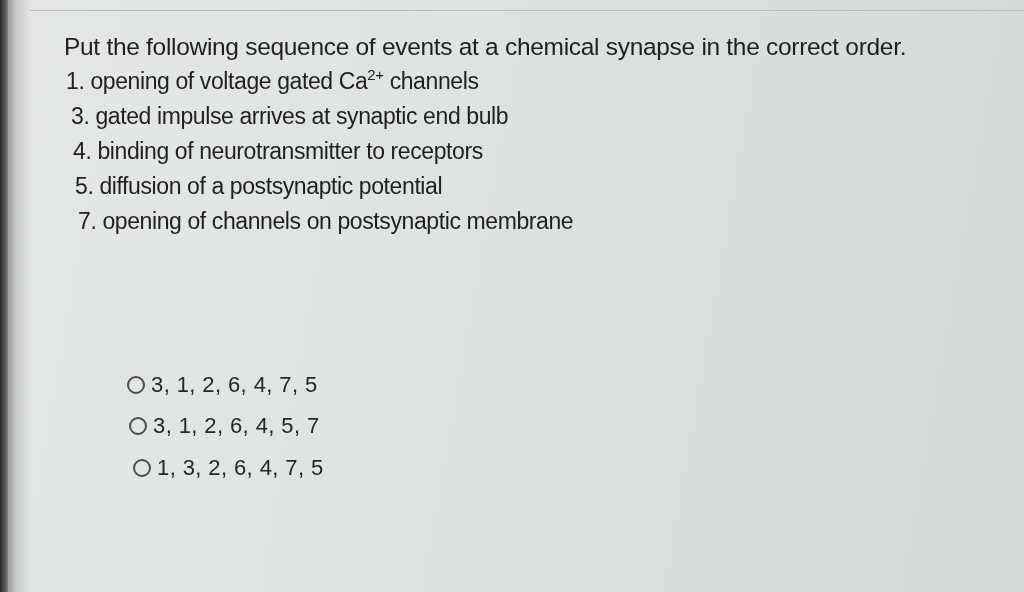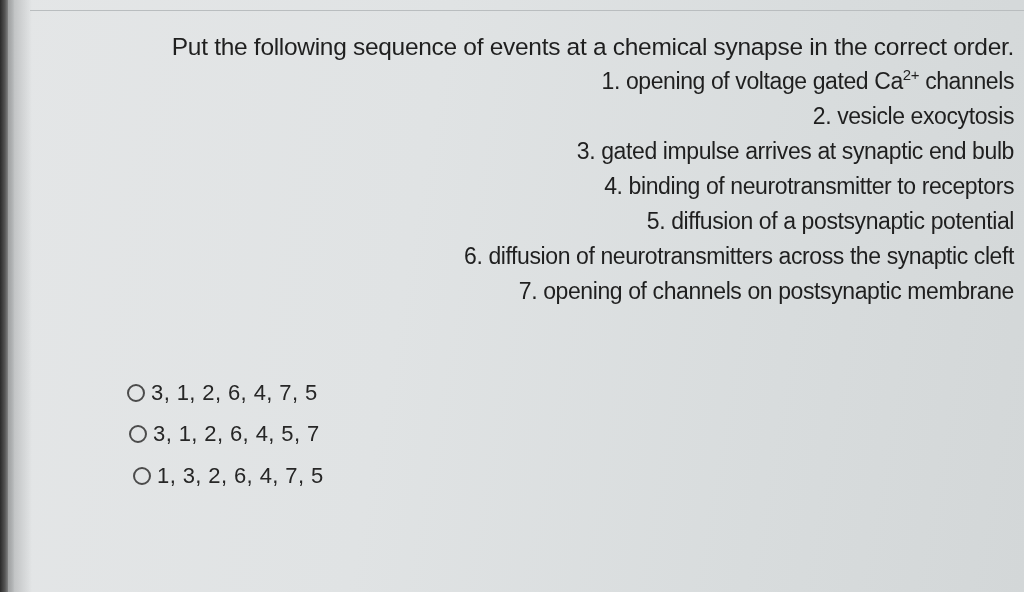--- a/index.html
+++ b/index.html
@@ -33,21 +33,20 @@
       right: 0;
       top: 10px;
       height: 1px;
       background: #b9bdbf;
     }
     .question {
       position: absolute;
       left: 64px;
       top: 30px;
       width: 950px;
-      text-align: right;
     }
     .q-title {
       font-size: 24.5px;
       line-height: 34px;
       margin: 0;
       letter-spacing: -0.3px;
       white-space: nowrap;
     }
     .events {
       list-style: none;
@@ -62,21 +61,21 @@
     }
     .event .num { display: inline-block; }
     .event sup {
       font-size: 15px;
       line-height: 0;
       vertical-align: 9px;
     }
     .options {
       position: absolute;
       left: 127px;
-      top: 372px;
+      top: 364px;
     }
     .option {
       display: flex;
       align-items: center;
       height: 41.5px;
       cursor: pointer;
     }
     .radio {
       width: 18px;
       height: 18px;
@@ -101,39 +100,31 @@
 <div class="bezel-fade"></div>
 <div class="top-rule"></div>
 
 <div class="question">
   <p class="q-title">Put the following sequence of events at a chemical synapse in the correct order.</p>
   <ol class="events">
     <li class="event" style="padding-left:2px">
       <span class="num">1.</span>
       <span>opening of voltage gated Ca</span><sup>2+</sup><span> channels</span>
     </li>
-    <li class="event" style="padding-left:4px">
-      <span class="num">2.</span>
-      <span>vesicle exocytosis</span>
-    </li>
     <li class="event" style="padding-left:7px">
       <span class="num">3.</span>
       <span>gated impulse arrives at synaptic end bulb</span>
     </li>
     <li class="event" style="padding-left:9px">
       <span class="num">4.</span>
       <span>binding of neurotransmitter to receptors</span>
     </li>
     <li class="event" style="padding-left:11px">
       <span class="num">5.</span>
       <span>diffusion of a postsynaptic potential</span>
-    </li>
-    <li class="event" style="padding-left:13px">
-      <span class="num">6.</span>
-      <span>diffusion of neurotransmitters across the synaptic cleft</span>
     </li>
     <li class="event" style="padding-left:14px">
       <span class="num">7.</span>
       <span>opening of channels on postsynaptic membrane</span>
     </li>
   </ol>
 </div>
 
 <div class="options">
   <div class="option" style="margin-left:0px">

